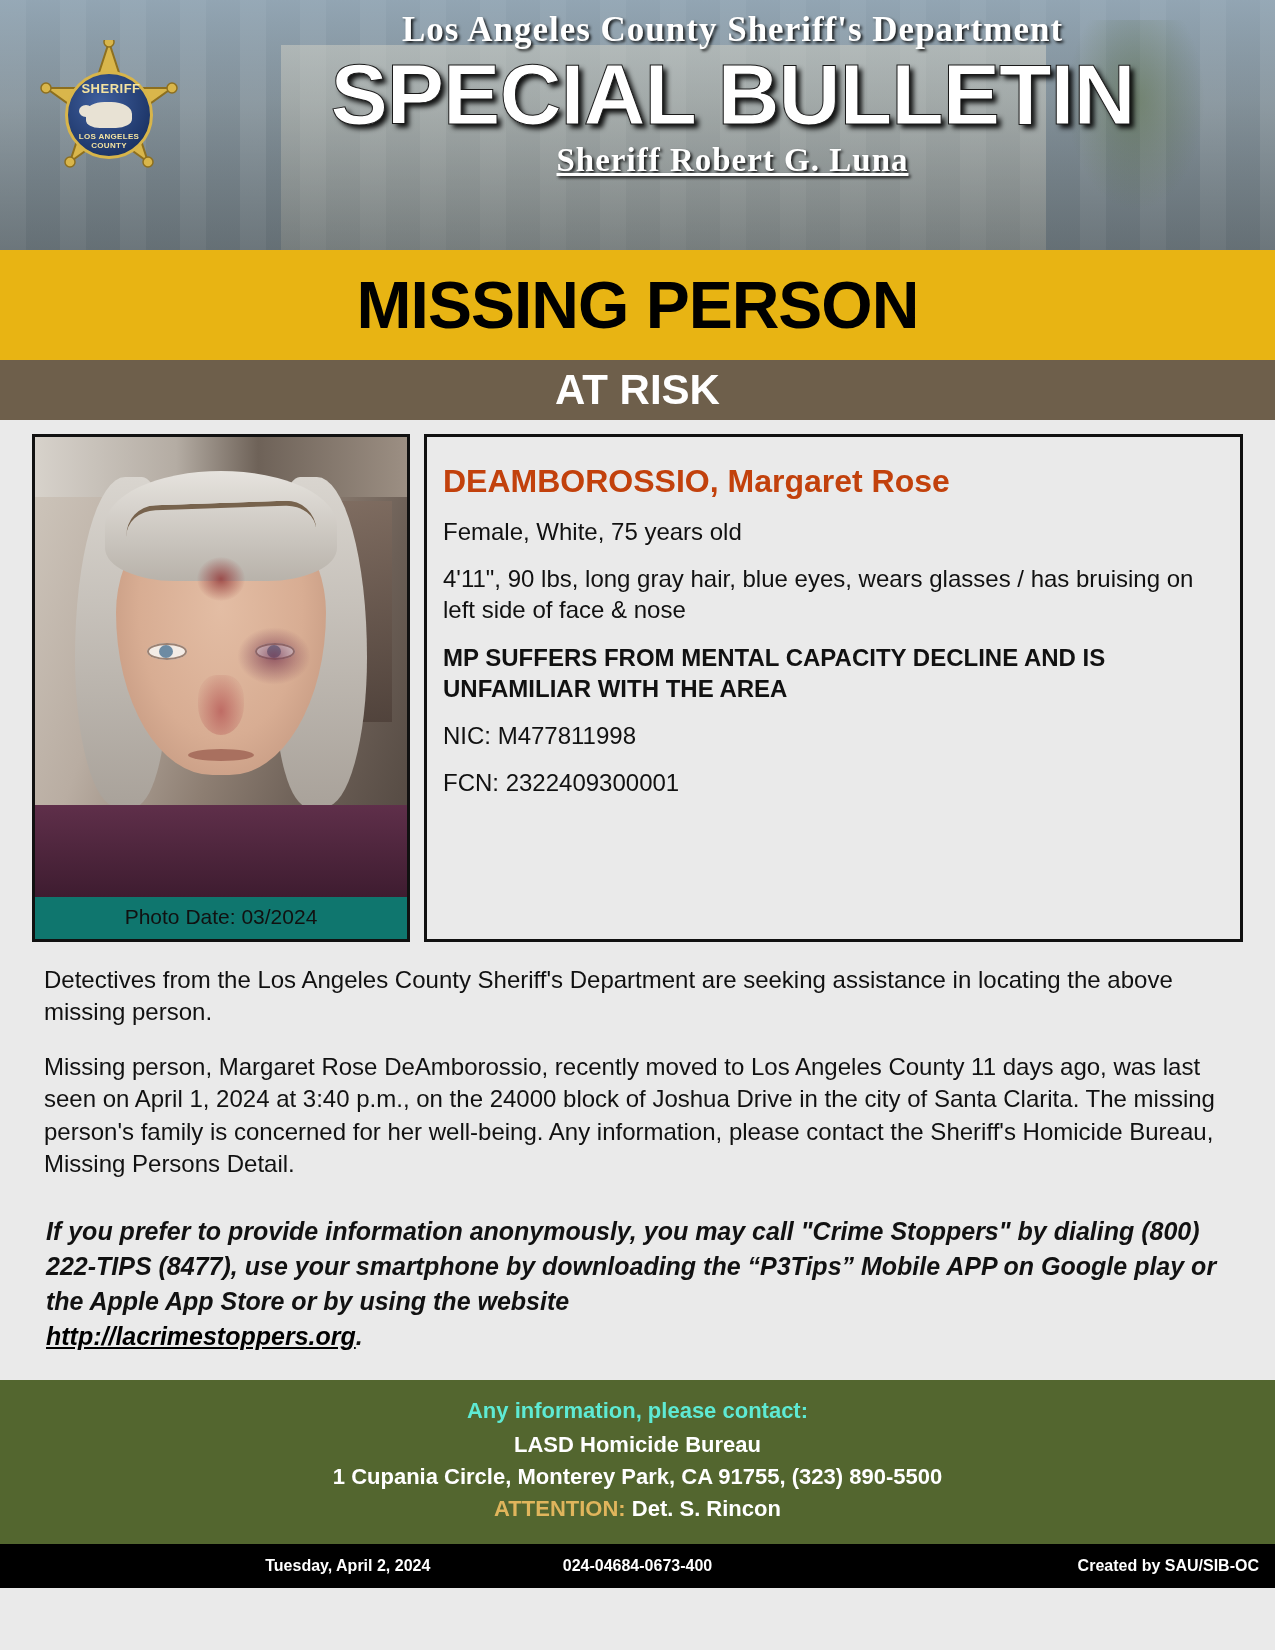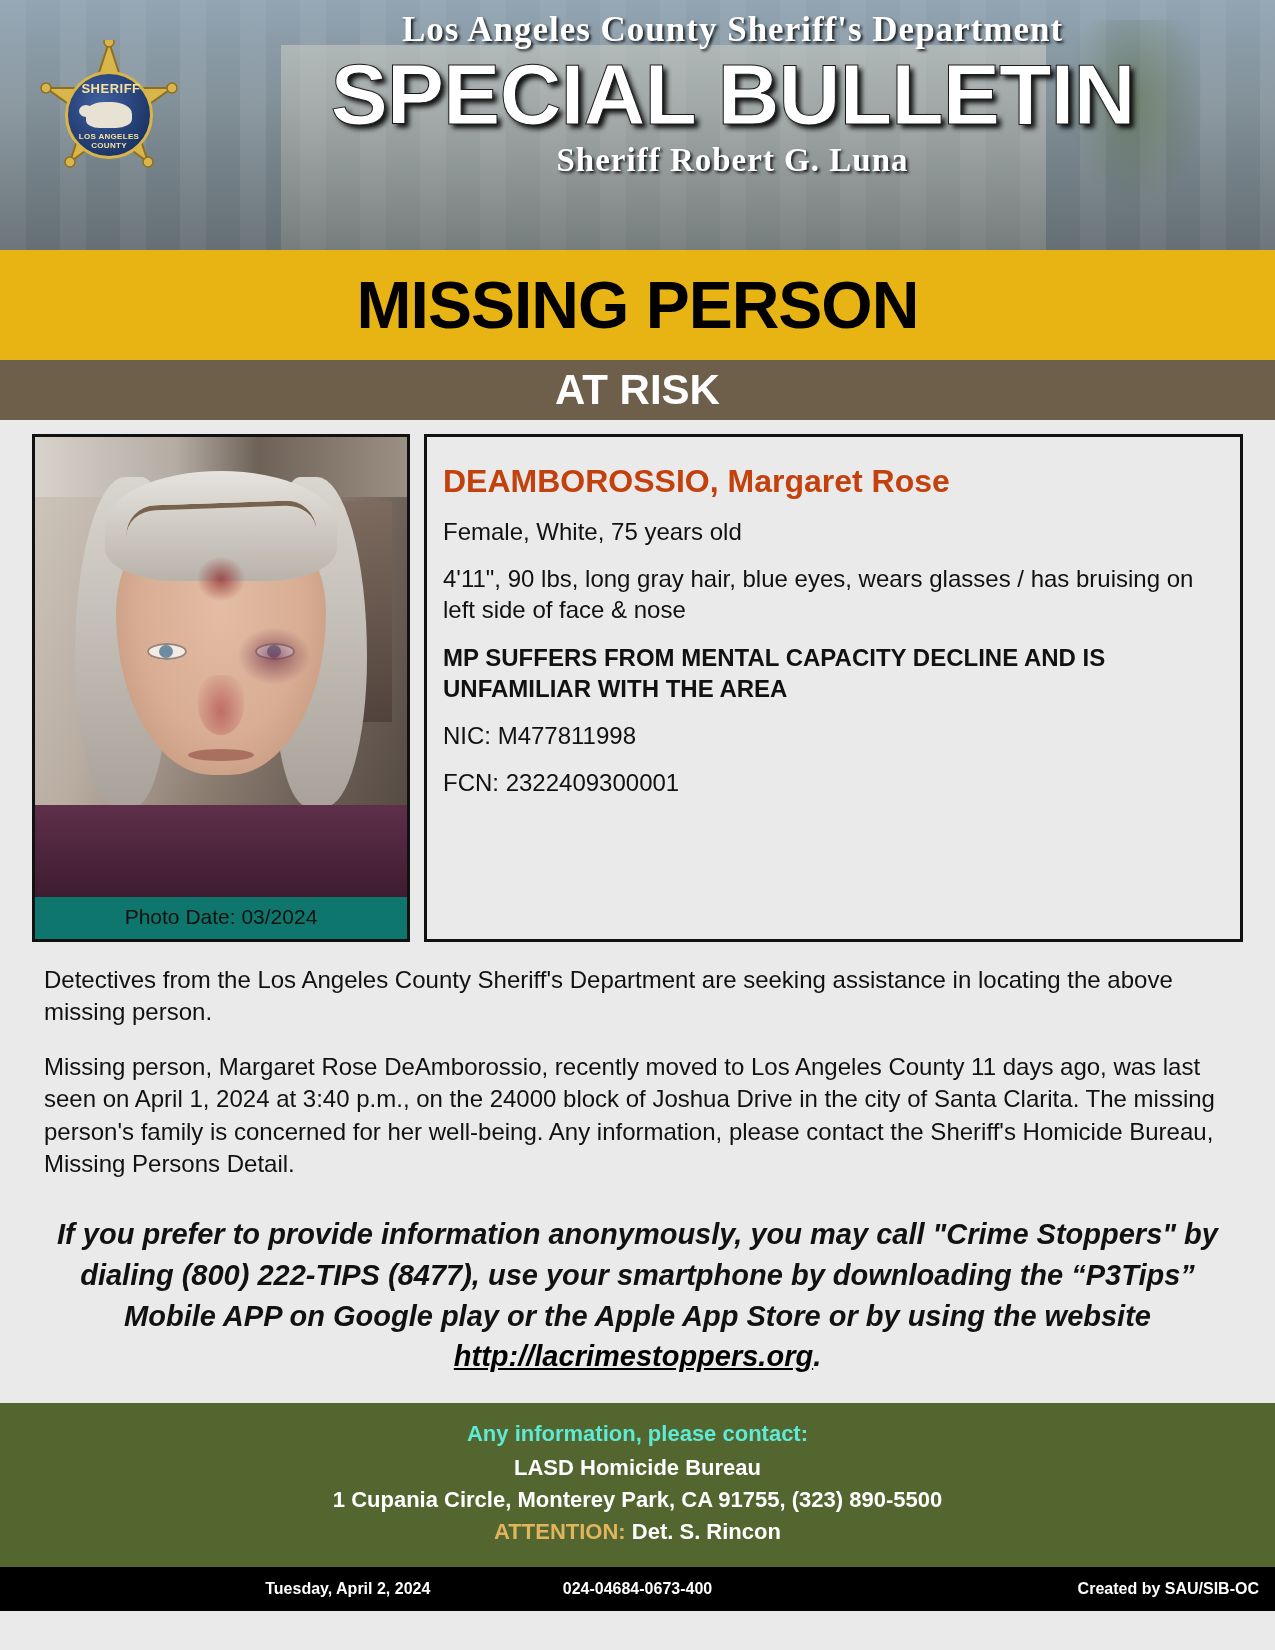--- a/index.html
+++ b/index.html
@@ -117,20 +117,21 @@
     text-shadow: 4px 4px 5px rgba(0,0,0,.9);
     -webkit-text-stroke: 1px #1a1a1a;
   }
   .sheriff-line {
     font-family: "Liberation Serif", serif;
     font-size: 33px;
     font-weight: bold;
     letter-spacing: 1px;
     margin-top: 6px;
     text-shadow: 2px 2px 3px rgba(0,0,0,.85);
+    text-decoration: underline;
   }
 
   
   .banner-yellow {
     background: #e8b413;
     text-align: center;
     height: 110px;
     display: flex;
     align-items: center;
     justify-content: center;
@@ -297,24 +298,24 @@
     font-weight: bold;
   }
   .body-text {
     font-size: 24px;
     color: #111;
     line-height: 1.35;
     margin: 22px 0 0 12px;
   }
   .anon {
     margin-top: 34px;
-    font-size: 29px;
+    font-size: 25px;
     font-weight: bold;
     font-style: italic;
-    text-align: center;
+    text-align: left;
     line-height: 1.4;
     color: #111;
     padding: 0 14px;
   }
   .anon a {
     color: #000000;
     text-decoration: underline;
   }
 
   

